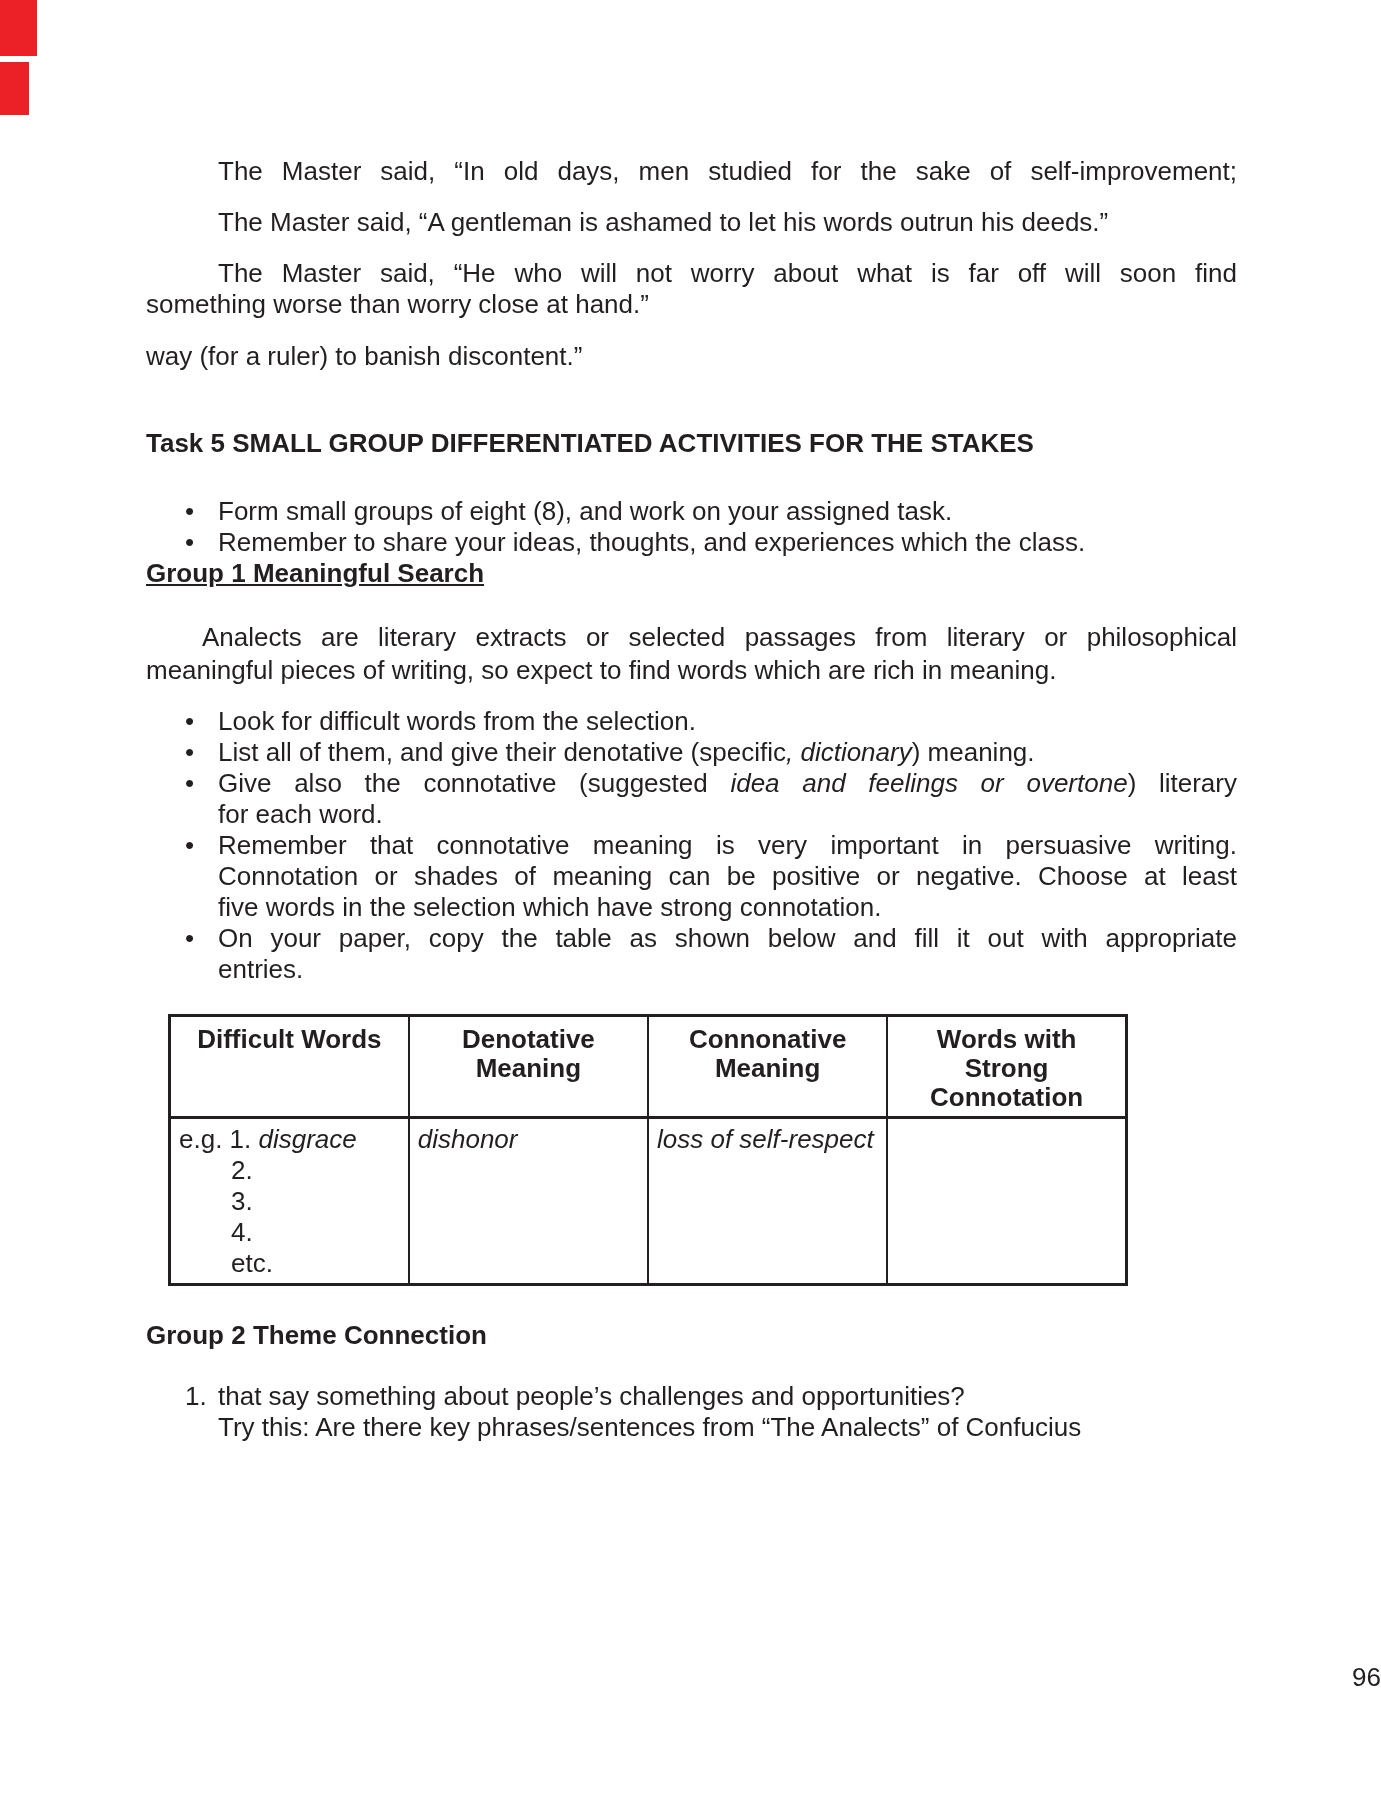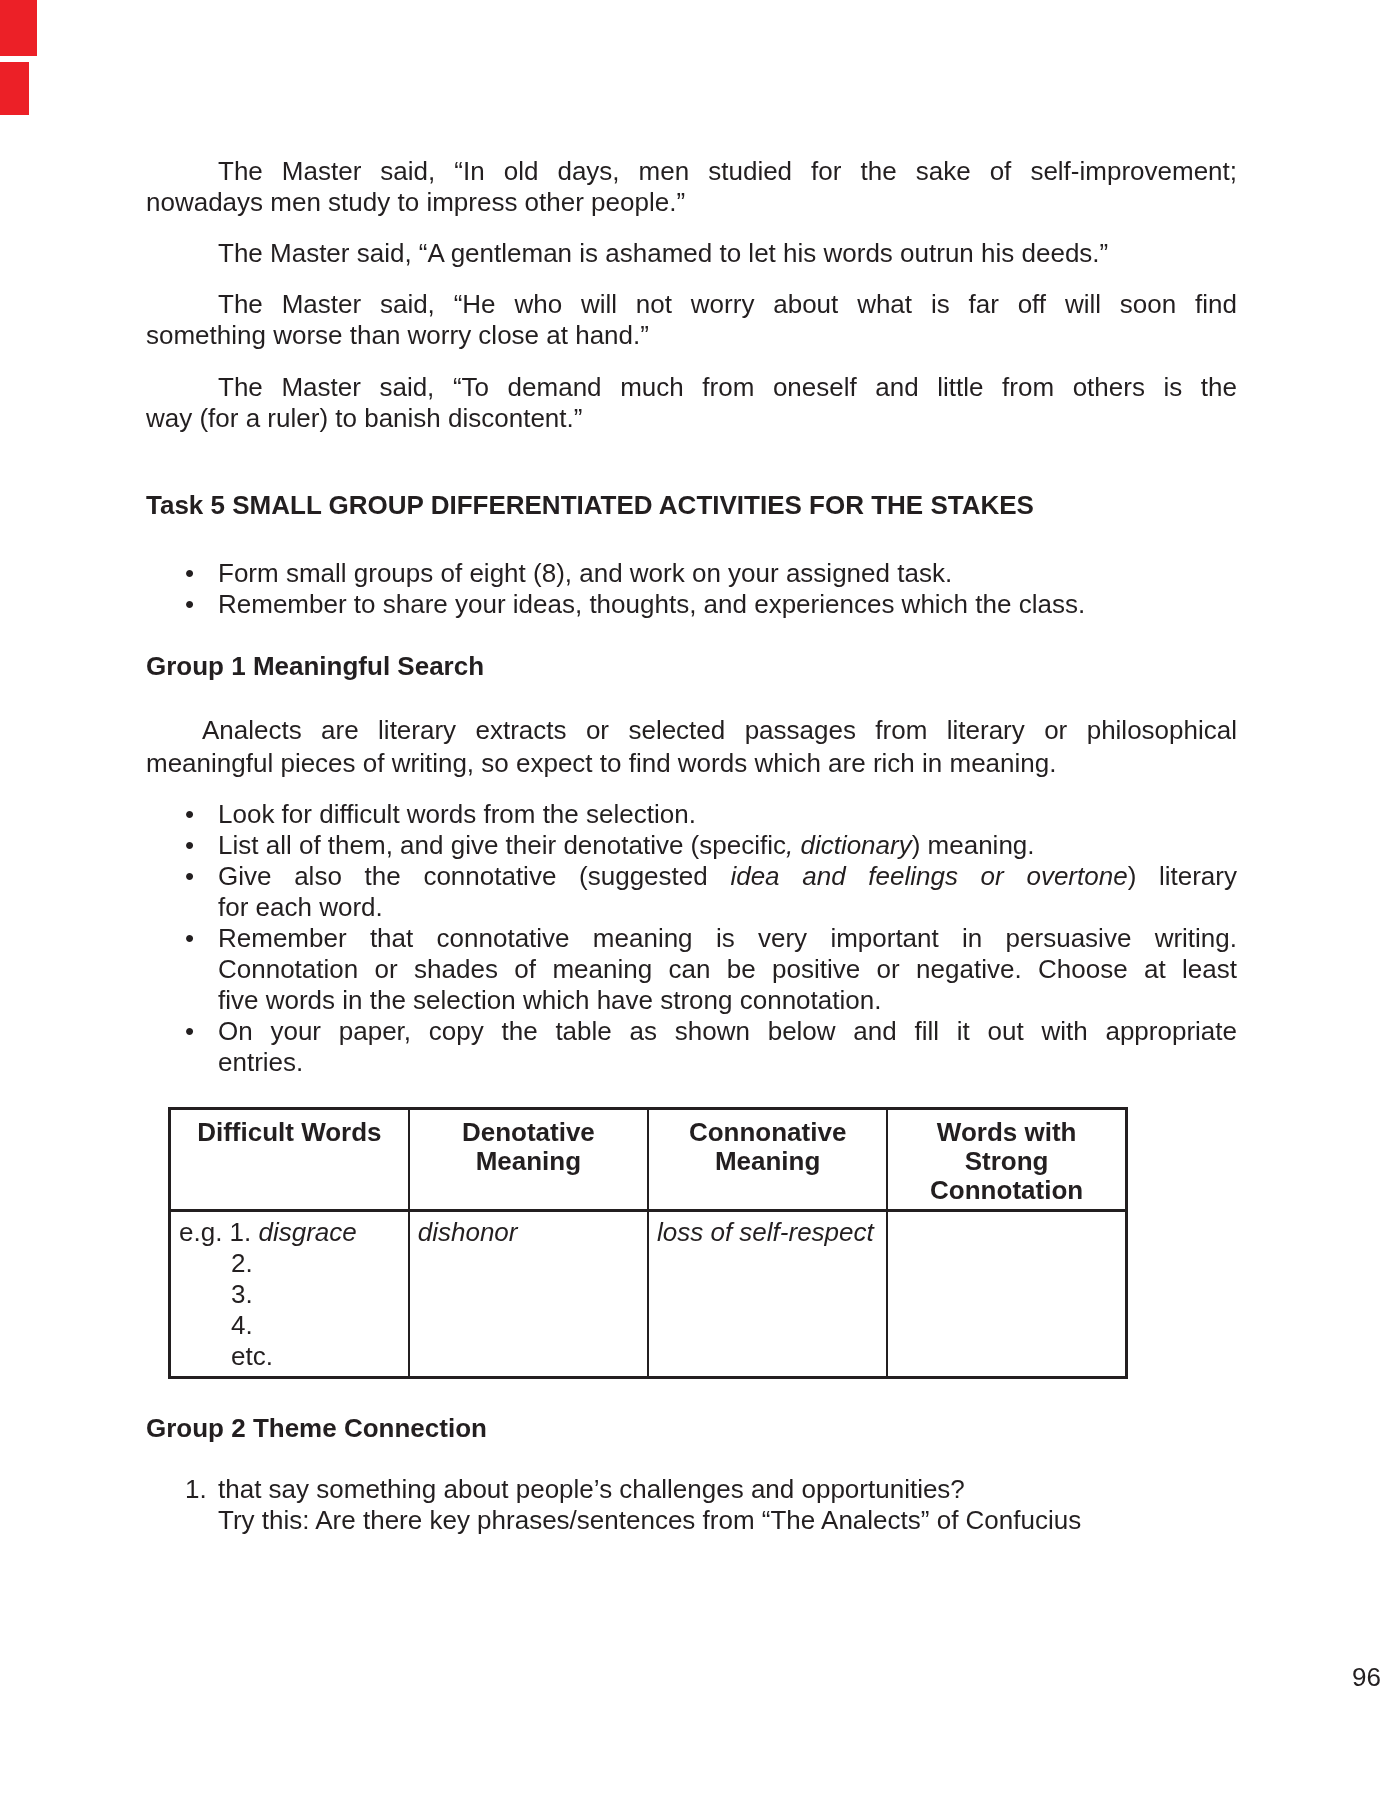--- a/index.html
+++ b/index.html
@@ -25,21 +25,21 @@
   .ind{padding-left:72px;}
   .ind-sm{padding-left:56px;}
 
   .q{margin:0;}
   .q.q2{margin-top:20px;}
   .q.q3{margin-top:20px;}
   .q.q4{margin-top:21px;}
 
   .h{font-weight:bold;margin:0;font-size:26px;line-height:31px;}
   .h.task5{margin-top:56px;}
-  .h.group1{margin-top:31px;}
+  .h.group1{text-decoration:underline;}
   .h.group2{margin-top:34px;}
 
   .list{margin:0;}
   .list.task5-list{margin-top:37px;}
   .list.group1-list{margin-top:19px;}
   .list.group2-list{margin-top:30px;}
 
   .li{position:relative;padding-left:72px;}
   .mk{position:absolute;left:39px;top:0;font-style:normal;}
 
@@ -80,34 +80,32 @@
 
 <div class="page">
 
   <div class="scan-mark m1"></div>
   <div class="scan-mark m2"></div>
 
   <div class="content">
 
     <p class="q q1">
       <span class="line jl ind">The Master said, “In old days, men studied for the sake of self-improvement;</span>
-      <span class="line">nowadays men study to impress other people.”</span>
     </p>
 
     <p class="q q2">
       <span class="line ind">The Master said, “A gentleman is ashamed to let his words outrun his deeds.”</span>
     </p>
 
     <p class="q q3">
       <span class="line jl ind">The Master said, “He who will not worry about what is far off will soon find</span>
       <span class="line">something worse than worry close at hand.”</span>
     </p>
 
     <p class="q q4">
-      <span class="line jl ind">The Master said, “To demand much from oneself and little from others is the</span>
       <span class="line">way (for a ruler) to banish discontent.”</span>
     </p>
 
     <h2 class="h task5">Task 5 SMALL GROUP DIFFERENTIATED ACTIVITIES FOR THE STAKES</h2>
 
     <div class="list task5-list">
       <div class="li">
         <span class="mk">•</span>
         <div class="line">Form small groups of eight (8), and work on your assigned task.</div>
       </div>

